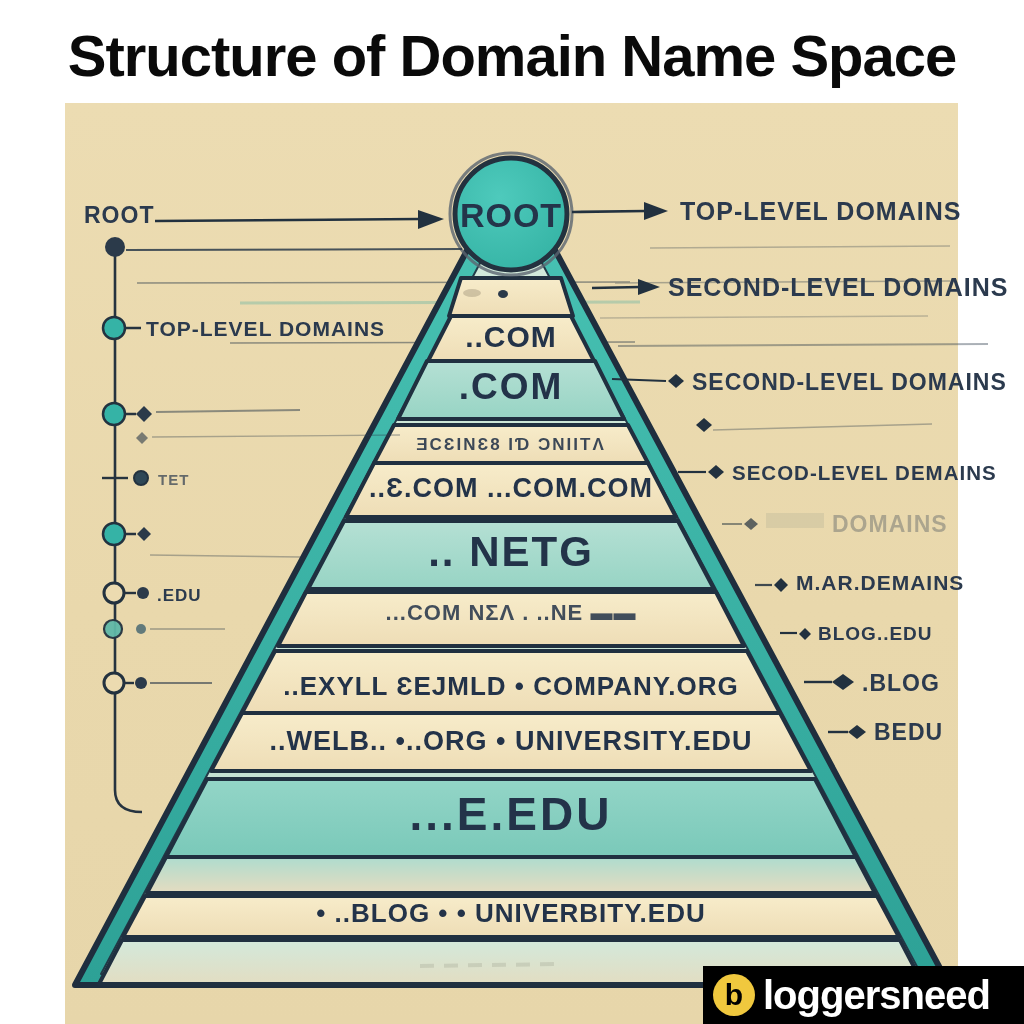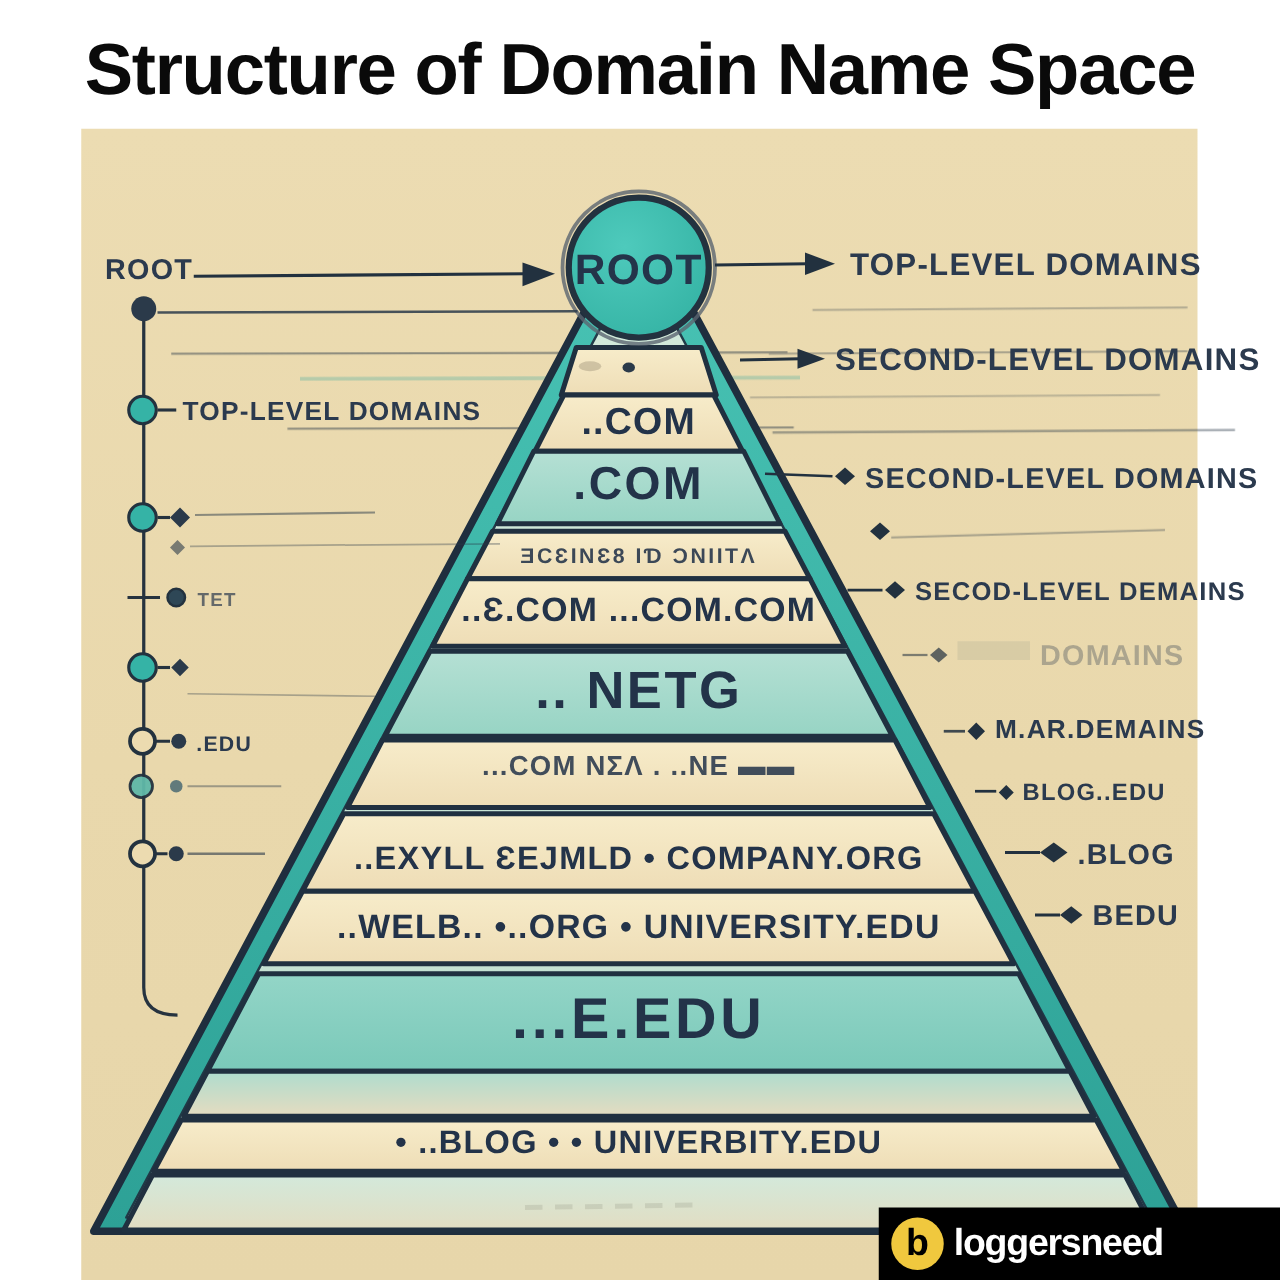--- a/index.html
+++ b/index.html
@@ -24,21 +24,21 @@
   .logo{
     position:absolute;left:703px;top:966px;width:321px;height:58px;
     background:#000;display:flex;align-items:center;gap:8px;padding-left:10px;
     box-sizing:border-box;
   }
   .logo-circle{
     width:42px;height:42px;border-radius:50%;background:#f0c83e;
     display:flex;align-items:center;justify-content:center;
     color:#000;font-weight:900;font-size:30px;flex:0 0 auto;
   }
-  .logo-name{color:#fff;font-weight:800;font-size:30px;letter-spacing:-1px;line-height:1;}
+  .logo-name{color:#fff;font-weight:800;font-size:40px;letter-spacing:-1px;line-height:1;}
 </style>
 </head>
 <body>
 
 <h1 class="title">Structure of Domain Name Space</h1>
 
 <div class="panel"></div>
 
 <svg class="scene" viewBox="0 0 1024 1024">
   <defs>

